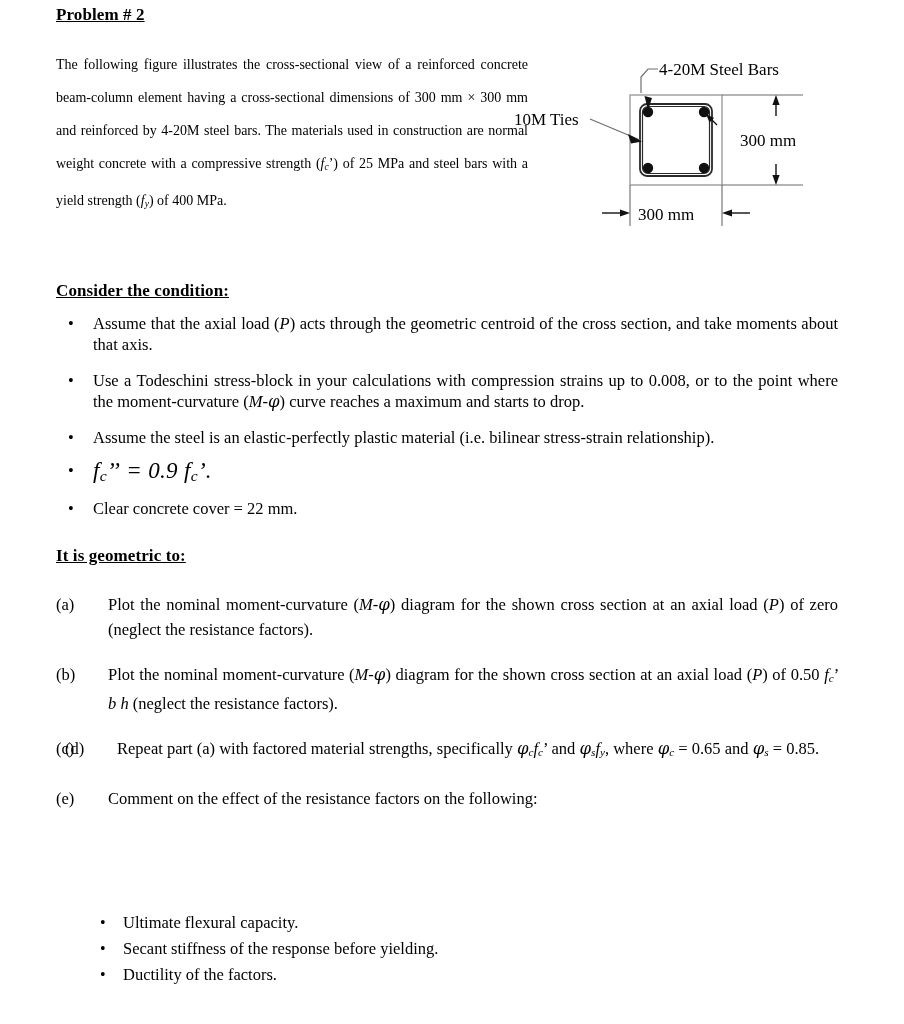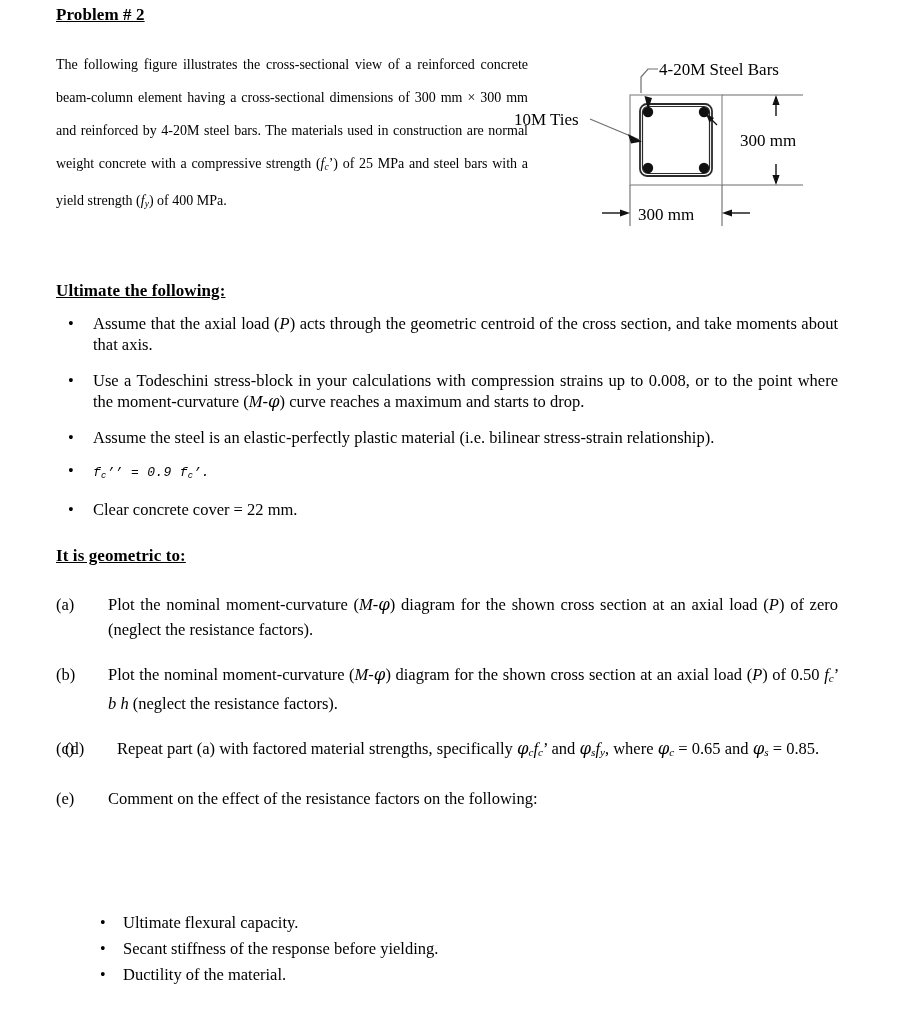--- a/index.html
+++ b/index.html
@@ -115,23 +115,22 @@
     left: 0px;
     top: 0;
     font-size: 16px;
     line-height: 26px;
   }
 
   
   .ital { font-style: italic; }
   .mathline {
     font-style: italic;
-    font-size: 13px;
+    font-size: 23px;
     letter-spacing: 0.3px;
-    font-family: Liberation Mono, monospace;
   }
   sub {
     font-size: 0.68em;
     vertical-align: -0.22em;
   }
   .phi { font-style: italic; font-family: "DejaVu Serif", serif; }
 
   
   #figure {
     position: absolute;
@@ -201,21 +200,21 @@
       <line x1="242" y1="165" x2="218" y2="165" stroke="#111111" stroke-width="1.4"></line>
       <path d="M 214 165 L 224 161.4 L 224 168.6 Z" fill="#111111"></path>
 
       <text class="fig-text" x="151" y="27">4-20M Steel Bars</text>
       <text class="fig-text" x="6" y="77">10M Ties</text>
       <text class="fig-text" x="232" y="98">300 mm</text>
       <text class="fig-text" x="130" y="172">300 mm</text>
     </svg>
   </div>
 
-  <div class="heading" id="consider-heading">Ultimate the following:</div>
+  <div class="heading" id="consider-heading">Consider the condition:</div>
 
   <div class="bullet-list">
 
     <div class="bullet-row">
       <span class="bullet-dot">•</span>
       <span>Assume that the axial load
         (<span class="ital">P</span>) acts through the geometric centroid of the cross section, and take
         moments about that axis.</span>
     </div>
 
@@ -285,17 +284,17 @@
     <div class="sub-bullet-row">
       <span class="sub-bullet-dot">•</span>
       <span>Ultimate flexural capacity.</span>
     </div>
     <div class="sub-bullet-row">
       <span class="sub-bullet-dot">•</span>
       <span>Secant stiffness of the response before yielding.</span>
     </div>
     <div class="sub-bullet-row">
       <span class="sub-bullet-dot">•</span>
-      <span>Ductility of the material.</span>
+      <span>Ductility of the factors.</span>
     </div>
   </div>
 
 </div>
 
 </body></html>

